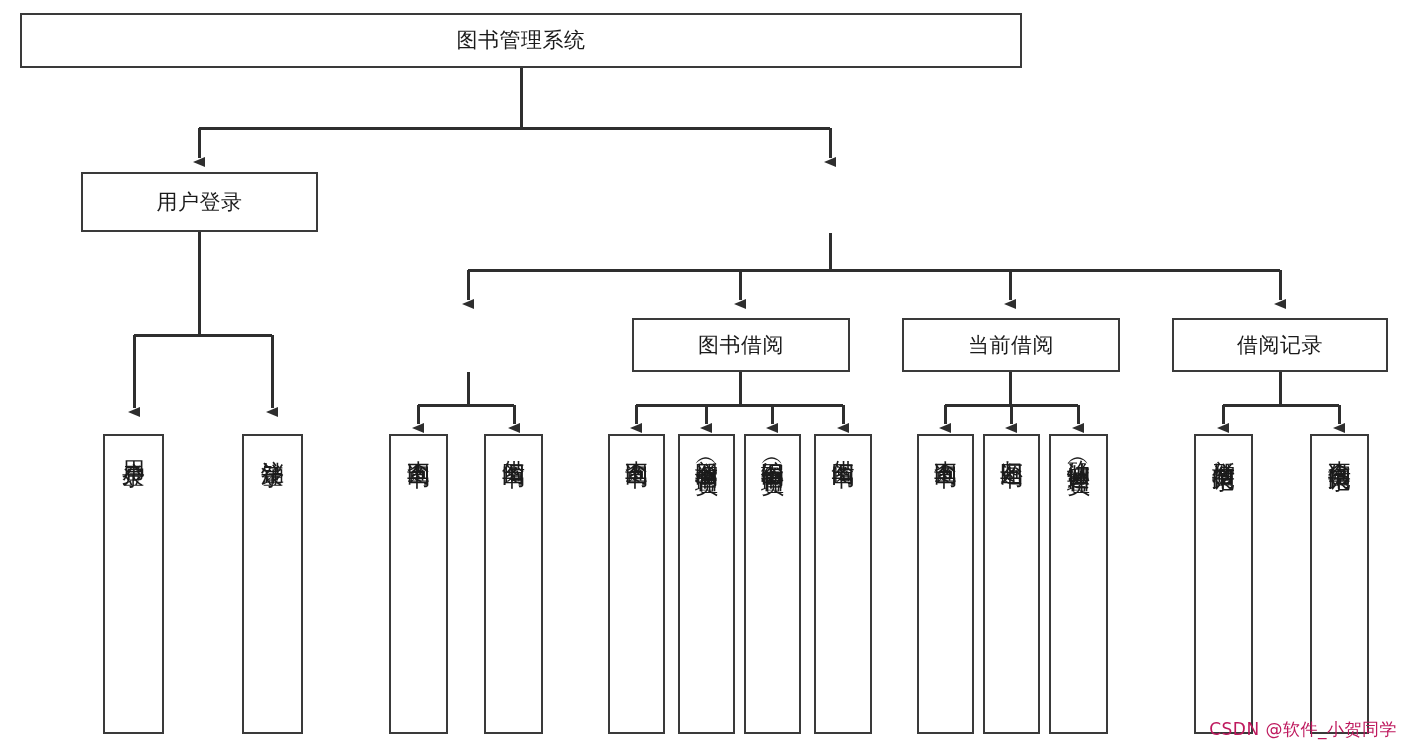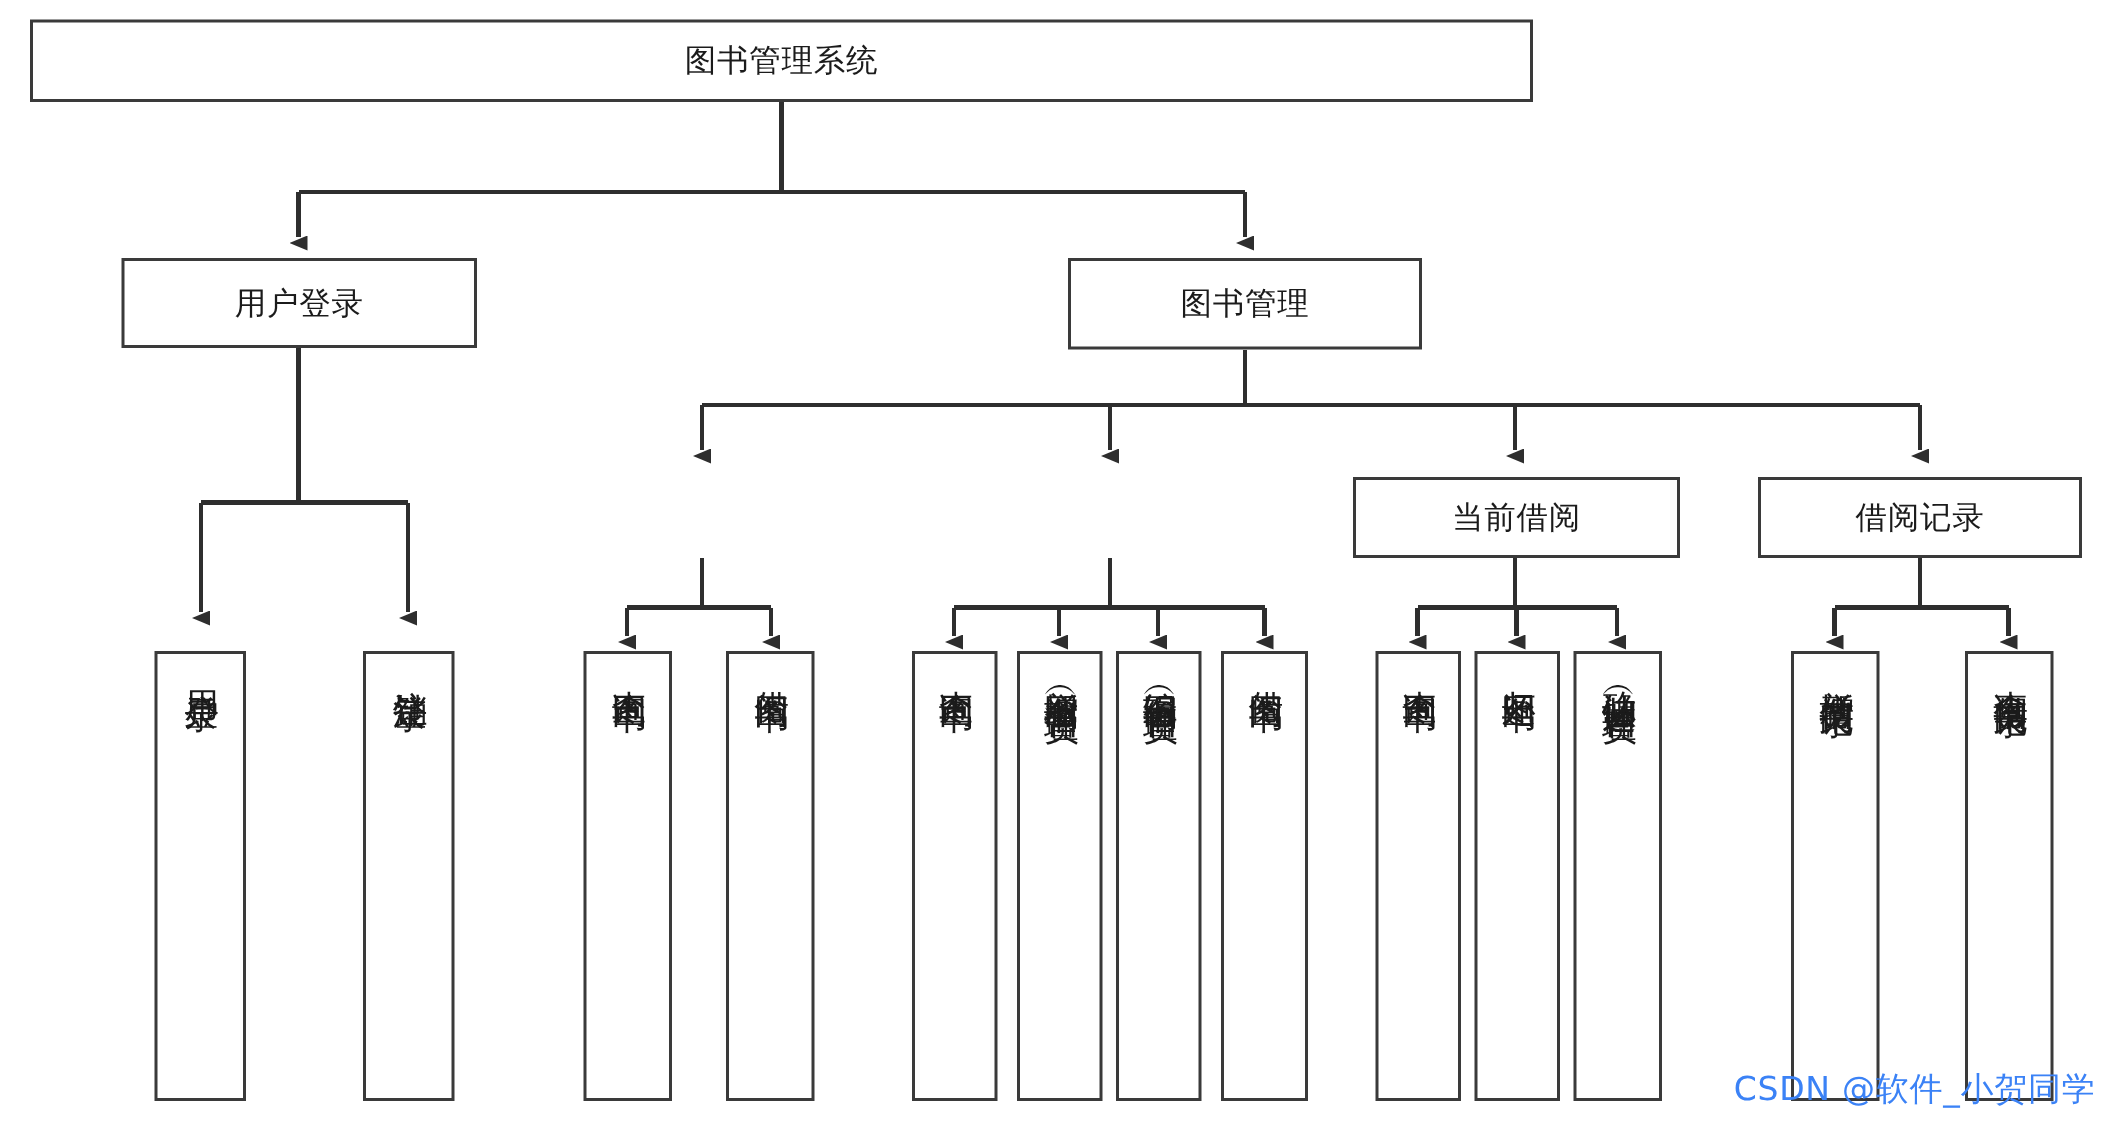--- a/index.html
+++ b/index.html
@@ -46,22 +46,22 @@
   .node.vert .label{
     writing-mode:vertical-rl;
     text-orientation:upright;
     font-size:23px;
     letter-spacing:2px;
     line-height:1.0;
   }
   #watermark{
     position:absolute;
     right:8px;bottom:6px;
-    font-size:22px;
-    color:#3b82f6;
+    font-size:17px;
+    color:#be185d;
     letter-spacing:0.5px;
     white-space:nowrap;
     font-family:"DejaVu Sans","Liberation Sans",sans-serif;
   }
 </style>
 </head>
 <body>
 
 <div id="diagram-root">
 
@@ -115,24 +115,24 @@
     </g>
   </svg>
 
   <div class="node horiz" style="left:20px;top:13px;width:1002px;height:55px;">
     <span class="label">图书管理系统</span>
   </div>
 
   <div class="node horiz" style="left:81px;top:172px;width:237px;height:60px;">
     <span class="label">用户登录</span>
   </div>
-  <div class="node horiz" style="left:712px;top:172px;width:236px;height:61px;">
-    <span class="label">图书管理</span>
+
+  <div class="node horiz" style="left:632px;top:318px;width:218px;height:54px;">
+    <span class="label">图书借阅</span>
   </div>
-
   <div class="node horiz" style="left:1172px;top:318px;width:216px;height:54px;">
     <span class="label">借阅记录</span>
   </div>
   <div class="node horiz" style="left:902px;top:318px;width:218px;height:54px;">
     <span class="label">当前借阅</span>
   </div>
 
   <div class="node vert" style="left:103px;top:434px;width:61px;height:300px;">
     <span class="label">用户登录</span>
   </div>

